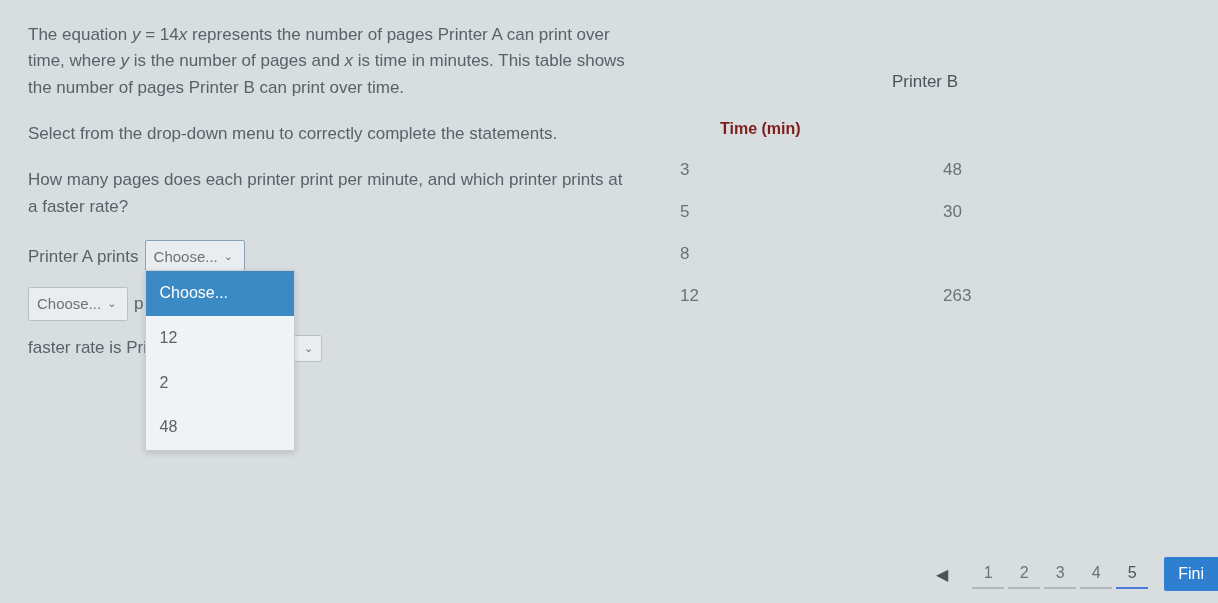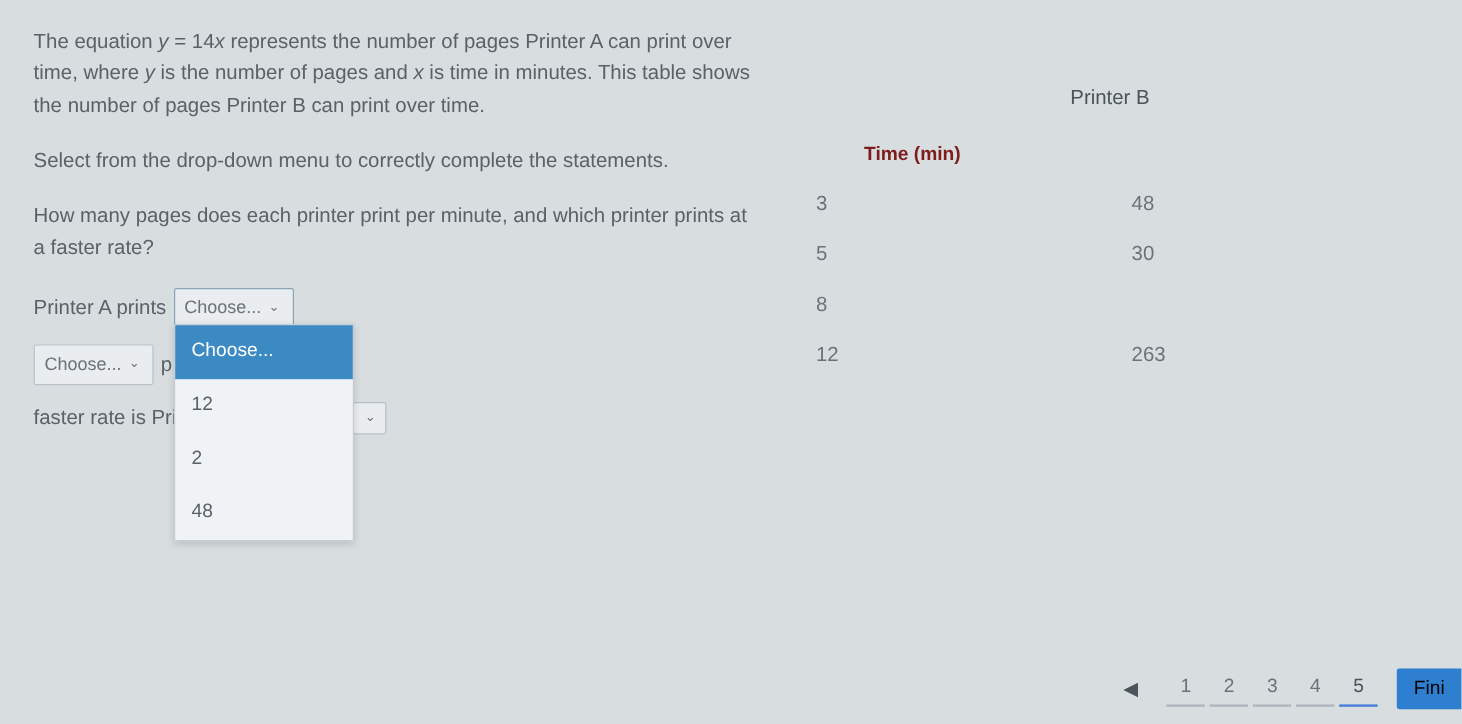--- a/index.html
+++ b/index.html
@@ -67,21 +67,21 @@
       width: 36px; height: 30px; display: flex; align-items: center; justify-content: center;
       color: #4b535b; font-size: 16px; cursor: pointer; margin-right: 10px;
     }
     .pager-num {
       width: 32px; height: 30px; display: flex; align-items: center; justify-content: center;
       color: #6b7278; font-size: 16px; cursor: pointer;
       border-bottom: 2px solid #b0b7bd; margin: 0 2px;
     }
     .pager-num.current { border-bottom: 2px solid #4a7bd8; color: #4b535b; }
     .finish-btn {
-      background: #2f7fd0; color: #000000; padding: 8px 14px;
+      background: #2f7fd0; color: #ffffff; padding: 8px 14px;
       font-size: 16px; margin-left: 14px; cursor: pointer;
       border-radius: 2px 0 0 2px;
     }
   </style>
 </head>
 <body>
 
 <div class="main-area">
   <div class="left-col">
     <p>

